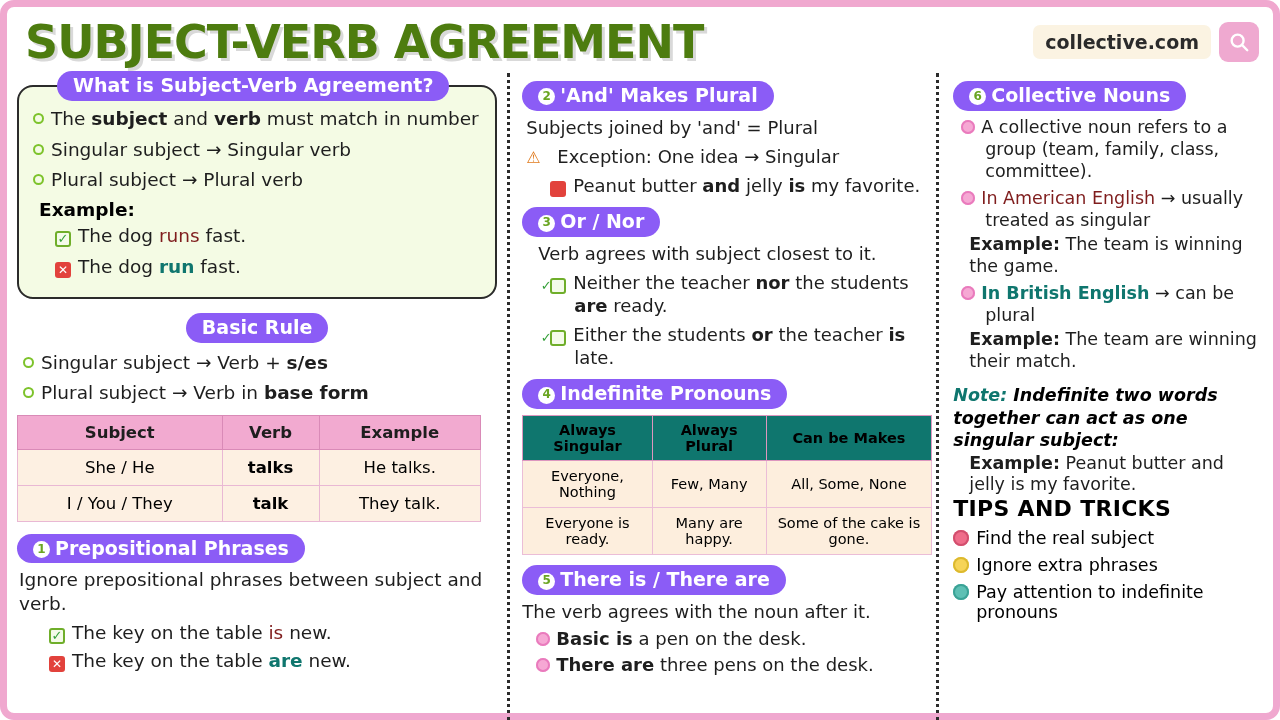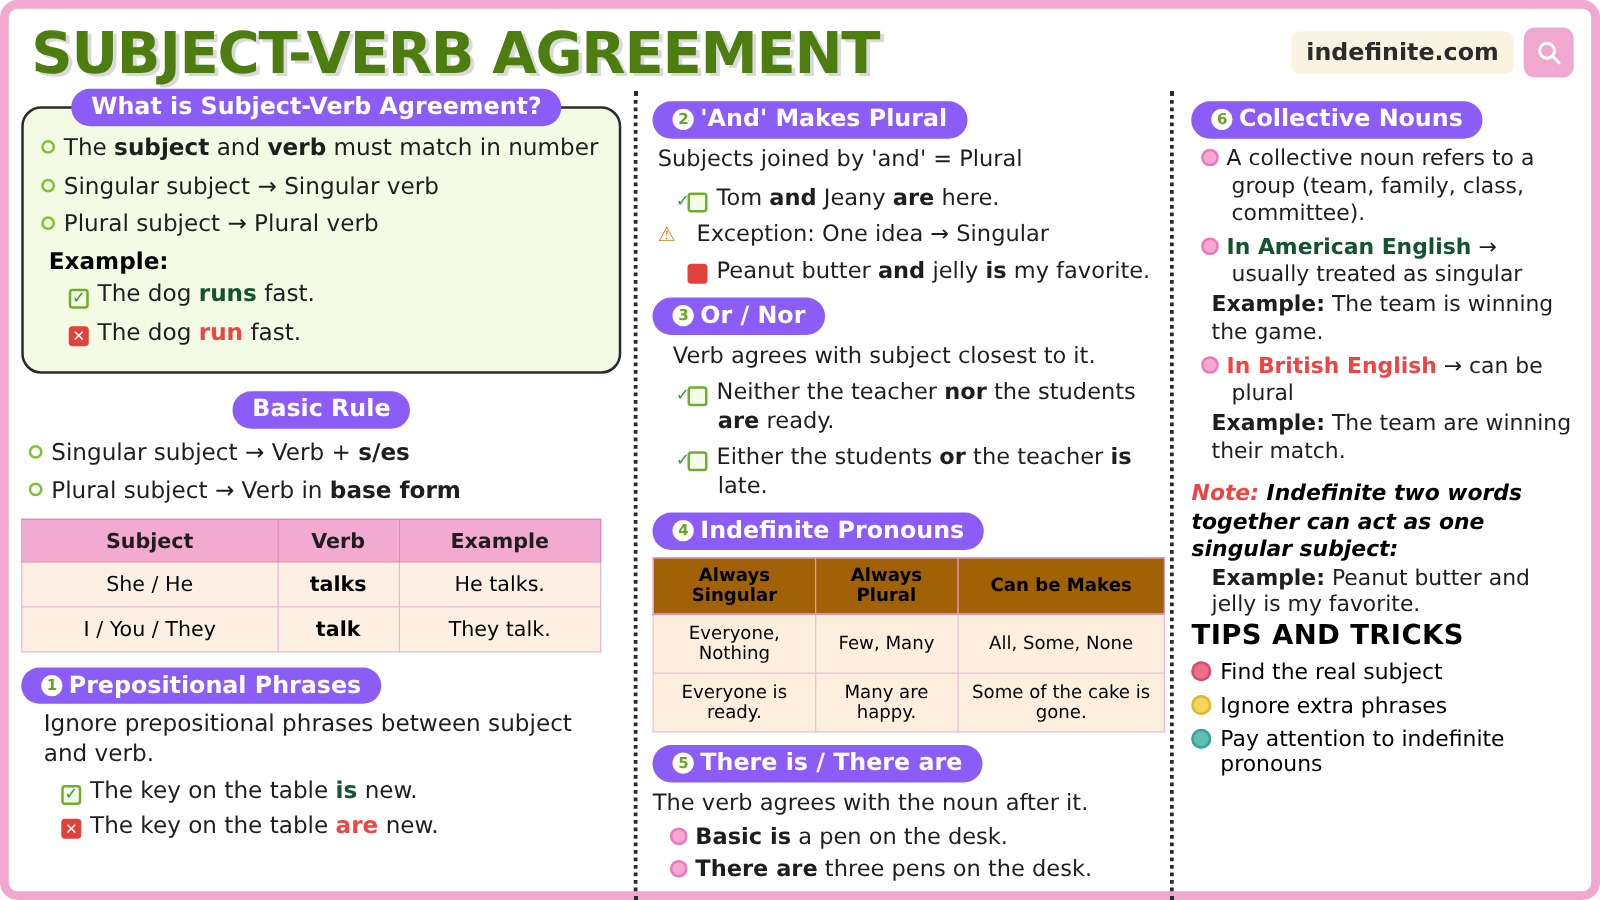--- a/index.html
+++ b/index.html
@@ -80,22 +80,22 @@
     border-radius: 50%;
     background: #fff;
     color: #6aa522;
     font-size: 12px;
     font-weight: bold;
     margin-right: 5px;
     vertical-align: 2px;
   }
   .line { font-size: 18.5px; color: #1e1e1e; line-height: 1.28; }
   .b { font-weight: bold; }
-  .green { color: #14532d; font-weight: bold; }
-  .red { color: #ef4444; font-weight: bold; }
+  .green { color: #7f1d1d; font-weight: normal; }
+  .red { color: #0f766e; font-weight: bold; }
 
   .bullet-o {
     display: inline-block;
     width: 11px; height: 11px;
     border: 2.5px solid #7dc32b;
     border-radius: 50%;
     margin-right: 7px;
     vertical-align: 1px;
   }
   .flower {
@@ -178,35 +178,35 @@
   table.vt td {
     background: #fdf0e2;
     border: 1px solid #e9b8d4;
     padding: 8px 4px;
     text-align: center;
   }
   table.vt td.mid { font-weight: bold; }
 
   .sec { margin-top: 12px; }
   .sec .body { margin-top: 5px; }
-  .p1 { margin-left: 18px; }
+  .p1 { margin-left: 2px; }
 
   
   .col2 .sec { margin-top: 10px; }
   .col2 .line { font-size: 18px; }
   .hang { padding-left: 24px; text-indent: -24px; }
 
   table.pt {
     width: 410px;
     border-collapse: collapse;
     margin-top: 6px;
     font-size: 14.5px;
   }
   table.pt th {
-    background: #a16207;
+    background: #0f766e;
     border: 1px solid #dd96bf;
     padding: 6px 3px;
     font-weight: bold;
   }
   table.pt td {
     background: #fdeedd;
     border: 1px solid #ebbdd7;
     padding: 7px 4px;
     text-align: center;
   }
@@ -231,21 +231,21 @@
   .tip .txt { display: inline-block; vertical-align: top; max-width: 280px; }
 </style>
 </head>
 <body>
 
 <div class="page">
 
   <div class="header">
     <div class="title">SUBJECT-VERB AGREEMENT</div>
     <div class="brandwrap">
-      <div class="brand">indefinite.com</div>
+      <div class="brand">collective.com</div>
       <div class="searchbtn">
         <svg viewBox="0 0 24 24" fill="none" stroke="#ffffff" stroke-width="2.6">
           <circle cx="10.5" cy="10.5" r="6.5"></circle>
           <line x1="15.5" y1="15.5" x2="21" y2="21" stroke-linecap="round"></line>
         </svg>
       </div>
     </div>
   </div>
 
   <div class="cols">
@@ -319,23 +319,20 @@
     </div>
 
     <div class="col2">
 
       <div class="sec" style="margin-top:8px">
         <span class="pill">
           <span class="numcircle">2</span><span>'And' Makes Plural</span>
         </span>
         <div class="body">
           <div class="line" style="margin-left:4px">Subjects joined by 'and' = Plural</div>
-          <div class="line hang" style="margin:8px 0 0 28px">
-            <span class="chk">✓</span>Tom <span class="b">and</span> Jeany <span class="b">are</span> here.
-          </div>
           <div class="line hang" style="margin:6px 0 0 28px">
             <span class="warn">⚠</span><span>Exception: One idea → Singular</span>
           </div>
           <div class="line hang" style="margin:6px 0 0 28px">
             <span class="xmk">✕</span>Peanut butter <span class="b">and</span> jelly <span class="b">is</span> my favorite.
           </div>
         </div>
       </div>
 
       <div class="sec">

